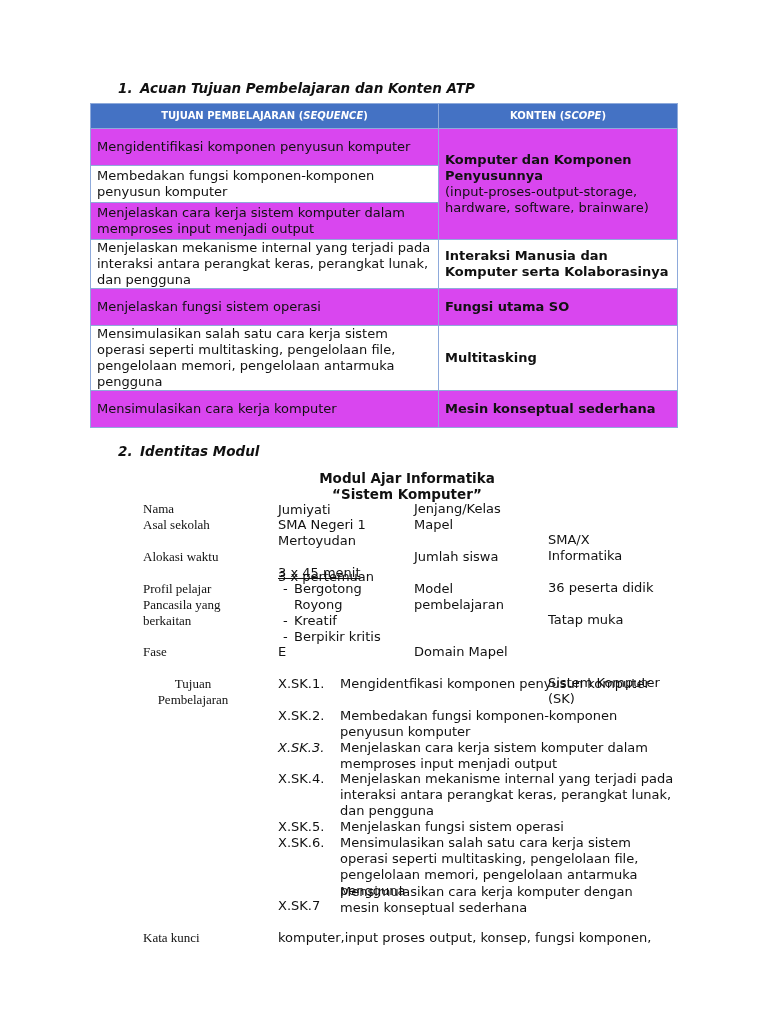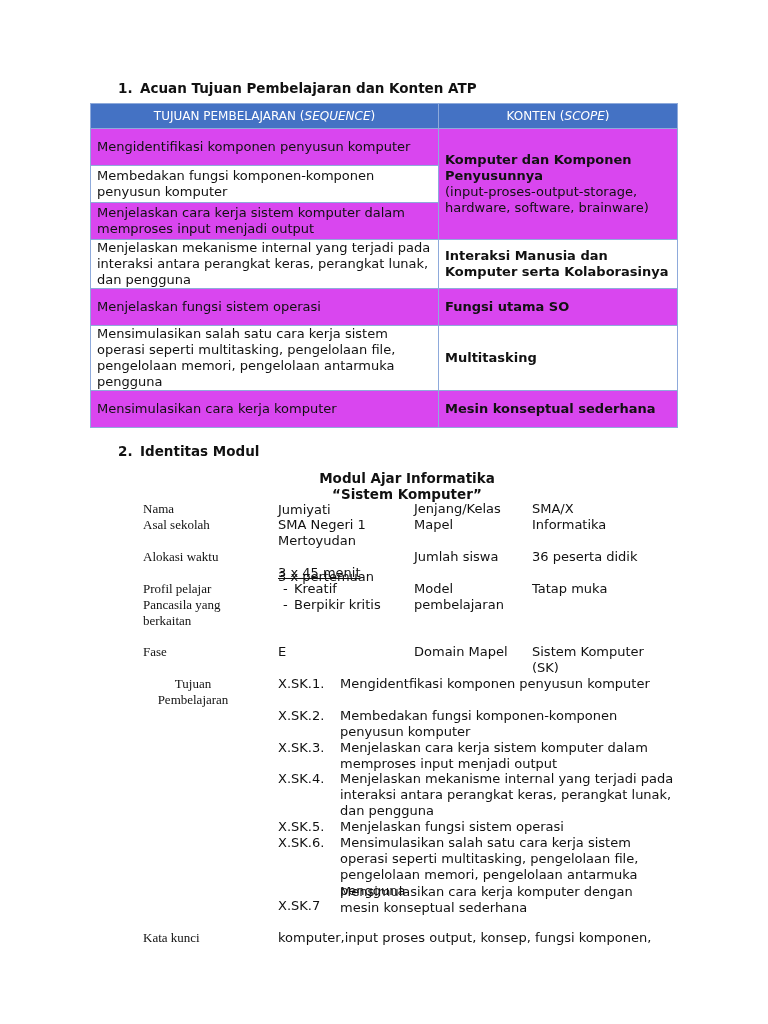--- a/index.html
+++ b/index.html
@@ -1,39 +1,39 @@
 <!DOCTYPE html>
 <html><head>
 <meta charset="utf-8">
 <style>
   html, body { margin: 0; padding: 0; }
   body {
     width: 768px; height: 1024px; background: #ffffff; position: relative;
     font-family: "DejaVu Sans", sans-serif; color: #111; overflow: hidden;
   }
-  .abs { position: absolute; }
+  .abs { position: absolute; font-style: italic; }
   .h1 { font-weight: bold; font-size: 13.5px; }
   .num { display: inline-block; width: 22px; }
 
   
   .tbl { position: absolute; left: 90px; top: 103px; width: 587px; border-collapse: collapse; table-layout: fixed; font-size: 13px; }
   .tbl td, .tbl th { border: 1px solid #8eaadb; padding: 0 6px; vertical-align: middle; line-height: 16px; }
-  .tbl th { background: #4472c4; color: #fff; font-weight: normal; height: 24px; font-size: 12px; text-align: center; }
+  .tbl th { background: #4472c4; color: #fff; font-weight: bold; height: 24px; font-size: 10px; text-align: center; }
   .tbl th i { font-style: italic; }
   .blue { background: #d946ef; }
   .white { background: #ffffff; }
   .bold { font-weight: bold; }
 
   
   .id { position: absolute; font-size: 13px; line-height: 16px; }
   .title-c { position: absolute; left: 0; width: 768px; text-align: center; font-weight: bold; font-size: 13.5px; line-height: 16px; }
   .col1 { left: 143px; width: 130px; font-family: Liberation Serif, serif; }
   .col2 { left: 278px; width: 132px; }
   .col3 { left: 414px; width: 130px; }
-  .col4 { left: 532px; width: 140px; }
+  .col4 { left: 548px; width: 140px; margin-top: 31px; }
   .bullet { display: block; position: relative; padding-left: 16px; }
   .bullet::before { content: "-"; position: absolute; left: 5px; }
   .tp-code { left: 278px; width: 60px; }
   .tp-text { left: 340px; width: 340px; }
 </style>
 </head>
 <body>
 
 <div class="abs h1" style="left:118px; top:80px;">
   <span class="num">1.</span><span>Acuan Tujuan Pembelajaran dan Konten ATP</span>
@@ -99,40 +99,41 @@
 <div class="id col4" style="top:517px;">Informatika</div>
 
 <div class="id col1" style="top:549px;">Alokasi waktu</div>
 <div class="id col2" style="top:549px;margin-top:20px;">3 x pertemuan</div>
 <div class="id col2" style="top:565px;text-decoration:underline;">3 x 45 menit</div>
 <div class="id col3" style="top:549px;">Jumlah siswa</div>
 <div class="id col4" style="top:549px;">36 peserta didik</div>
 
 <div class="id col1" style="top:581px; width:100px;">Profil pelajar Pancasila yang berkaitan</div>
 <div class="id col2" style="top:581px; width:110px;">
+  <span class="bullet">Bergotong Royong</span>
   <span class="bullet">Kreatif</span>
   <span class="bullet">Berpikir kritis</span>
 </div>
 <div class="id col3" style="top:581px; width:100px;">Model pembelajaran</div>
 <div class="id col4" style="top:581px;">Tatap muka</div>
 
 <div class="id col1" style="top:644px;">Fase</div>
 <div class="id col2" style="top:644px;">E</div>
 <div class="id col3" style="top:644px;">Domain Mapel</div>
 <div class="id col4" style="top:644px; width:120px;">Sistem Komputer (SK)</div>
 
 <div class="id col1" style="top:676px; width:100px;text-align:center;">Tujuan Pembelajaran</div>
 
 <div class="id tp-code" style="top:676px;">X.SK.1.</div>
 <div class="id tp-text" style="top:676px;">Mengidentfikasi komponen penyusun komputer</div>
 
 <div class="id tp-code" style="top:708px;">X.SK.2.</div>
 <div class="id tp-text" style="top:708px; width:300px;">Membedakan fungsi komponen-komponen penyusun komputer</div>
 
-<div class="id tp-code" style="top:740px;">X.SK.3.</div>
+<div class="id tp-code" style="top:740px;font-style:italic;">X.SK.3.</div>
 <div class="id tp-text" style="top:740px; width:320px;">Menjelaskan cara kerja sistem komputer dalam memproses input menjadi output</div>
 
 <div class="id tp-code" style="top:771px;">X.SK.4.</div>
 <div class="id tp-text" style="top:771px; width:340px;">Menjelaskan mekanisme internal yang terjadi pada interaksi antara perangkat keras, perangkat lunak, dan pengguna</div>
 
 <div class="id tp-code" style="top:819px;">X.SK.5.</div>
 <div class="id tp-text" style="top:819px;">Menjelaskan fungsi sistem operasi</div>
 
 <div class="id tp-code" style="top:835px;">X.SK.6.</div>
 <div class="id tp-text" style="top:835px; width:305px;">Mensimulasikan salah satu cara kerja sistem operasi seperti multitasking, pengelolaan file, pengelolaan memori, pengelolaan antarmuka pengguna</div>

